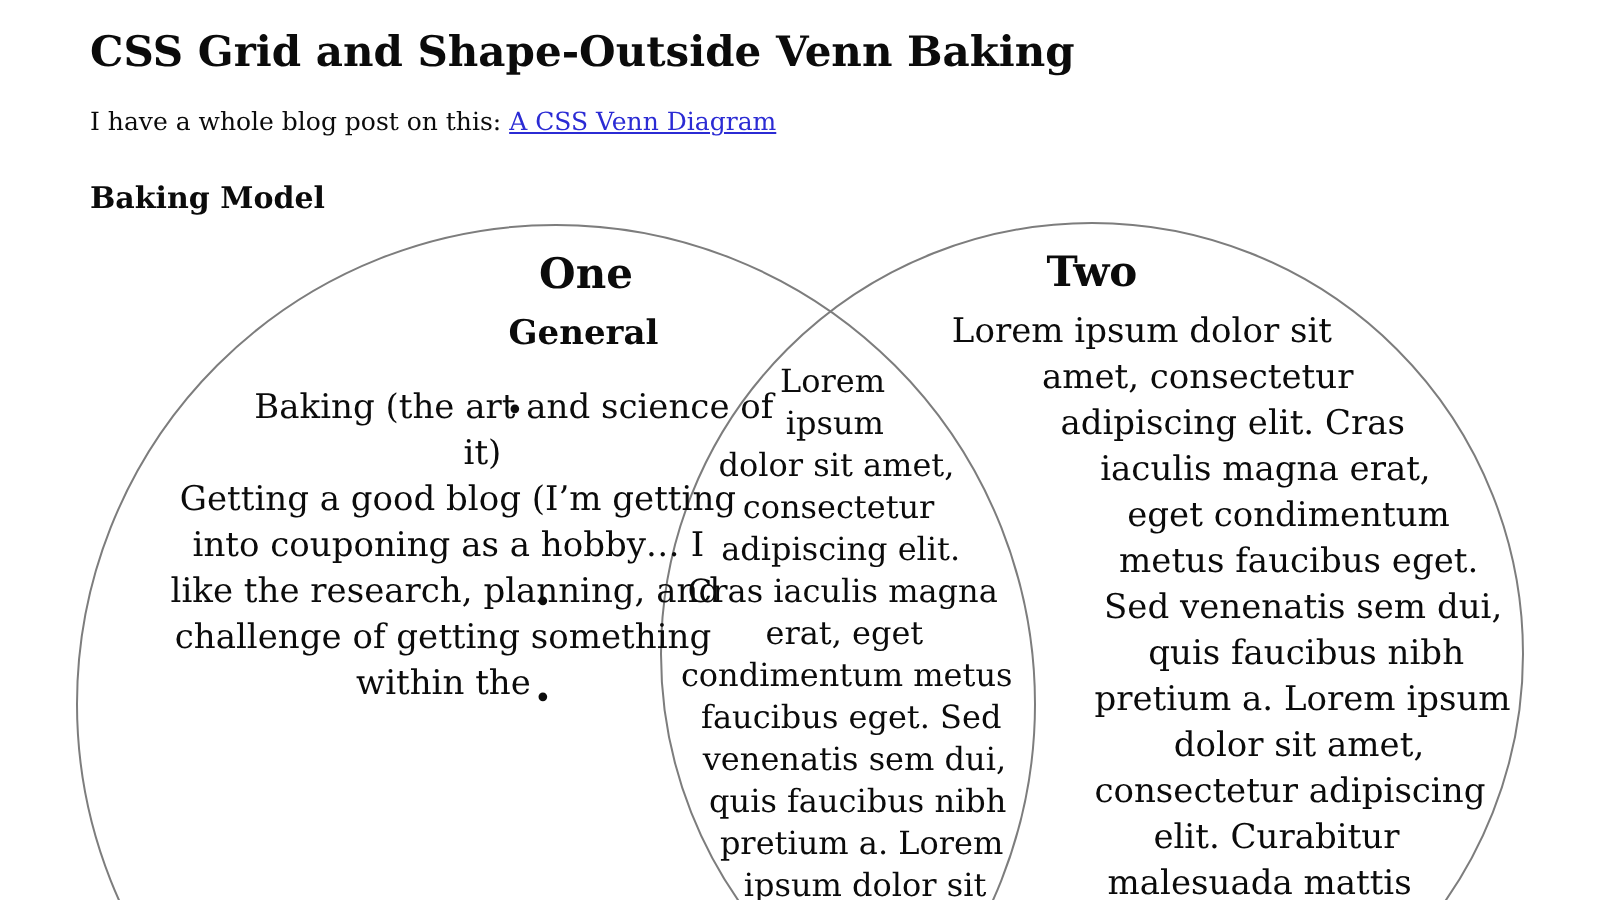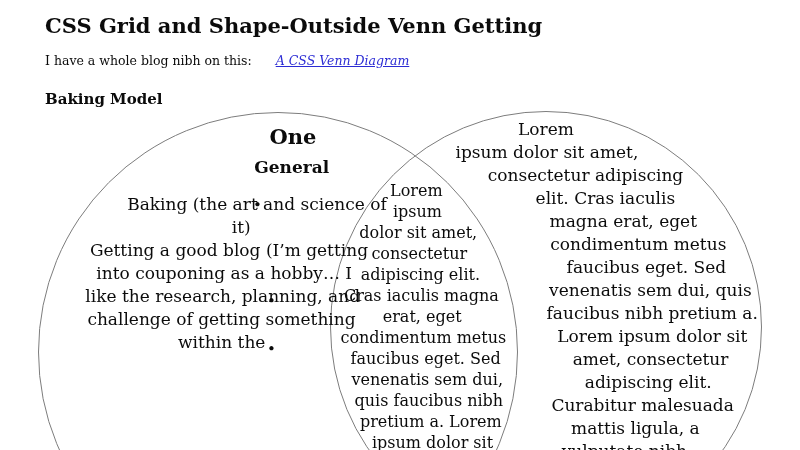--- a/index.html
+++ b/index.html
@@ -11,21 +11,21 @@
     width:800px;height:450px;overflow:hidden;background:#fff;
     color:var(--text);
     font-family:"DejaVu Serif","Liberation Serif",serif;
   }
   .page{position:relative;width:800px;height:450px;overflow:hidden;}
 
   
   .header{padding:13px 45px 0 45px;}
   .header h1{font-size:21px;line-height:1.25;margin:0 0 14px 0;font-weight:bold;}
   .intro{font-size:12.5px;margin:0 0 22px 0;}
-  .intro a{color:var(--link);font-style:italic;text-decoration:underline;cursor:pointer;margin-left:20px;}
+  .intro a{color:var(--link);text-decoration:underline;cursor:pointer;}
   .section-heading{font-size:15px;font-weight:bold;margin:0;}
 
   
   .venn{position:absolute;left:0;top:0;width:636px;height:450px;}
   .circle{position:absolute;border:1px solid var(--border);border-radius:50%;background:transparent;}
   .circle.one{left:38px;top:112px;width:480px;height:480px;}
   .circle.two{left:330px;top:111px;width:432px;height:432px;}
 
   .col{position:absolute;text-align:center;}
   .col-a{left:38px;top:112px;width:480px;height:480px;font-size:17px;line-height:23px;}
@@ -61,22 +61,22 @@
   .col-a .item-0 .li-bullet{left:215px;top:86px;}
   .col-a .item-1 .li-bullet{left:229px;top:182px;}
   .col-a .item-2 .li-bullet{left:229px;top:230px;}
 </style>
 </head>
 <body>
 
 <div class="page">
 
   <div class="header">
-    <h1>CSS Grid and Shape-Outside Venn Getting</h1>
-    <p class="intro"><span>I have a whole blog nibh on this: </span><a href="#">A CSS Venn Diagram</a></p>
+    <h1>CSS Grid and Shape-Outside Venn Baking</h1>
+    <p class="intro"><span>I have a whole blog post on this: </span><a href="#">A CSS Venn Diagram</a></p>
     <h2 class="section-heading">Baking Model</h2>
   </div>
 
   <div class="venn">
 
     <div class="circle one"></div>
     <div class="circle two"></div>
 
     <div class="col col-a">
       <div class="shape shape-l"></div>
@@ -95,17 +95,18 @@
 
     <div class="col col-b">
       <div class="shape shape-l"></div>
       <div class="shape shape-r"></div>
       <p class="venn-body">Lorem ipsum dolor sit amet, consectetur adipiscing elit. Cras iaculis magna erat, eget condimentum metus faucibus eget. Sed venenatis sem dui, quis faucibus nibh pretium a. Lorem ipsum dolor sit amet, consectetur adipiscing elit. Curabitur malesuada mattis ligula, a vulputate nibh porttitor eu. Morbi</p>
     </div>
 
     <div class="col col-c">
       <div class="shape shape-l"></div>
       <div class="shape shape-r"></div>
+      <h3 class="venn-title">Two</h3>
       <p class="venn-body">Lorem ipsum dolor sit amet, consectetur adipiscing elit. Cras iaculis magna erat, eget condimentum metus faucibus eget. Sed venenatis sem dui, quis faucibus nibh pretium a. Lorem ipsum dolor sit amet, consectetur adipiscing elit. Curabitur malesuada mattis ligula, a vulputate nibh porttitor eu. Morbi tempus dolor sed</p>
     </div>
 
   </div>
 </div>
 
 </body></html>

